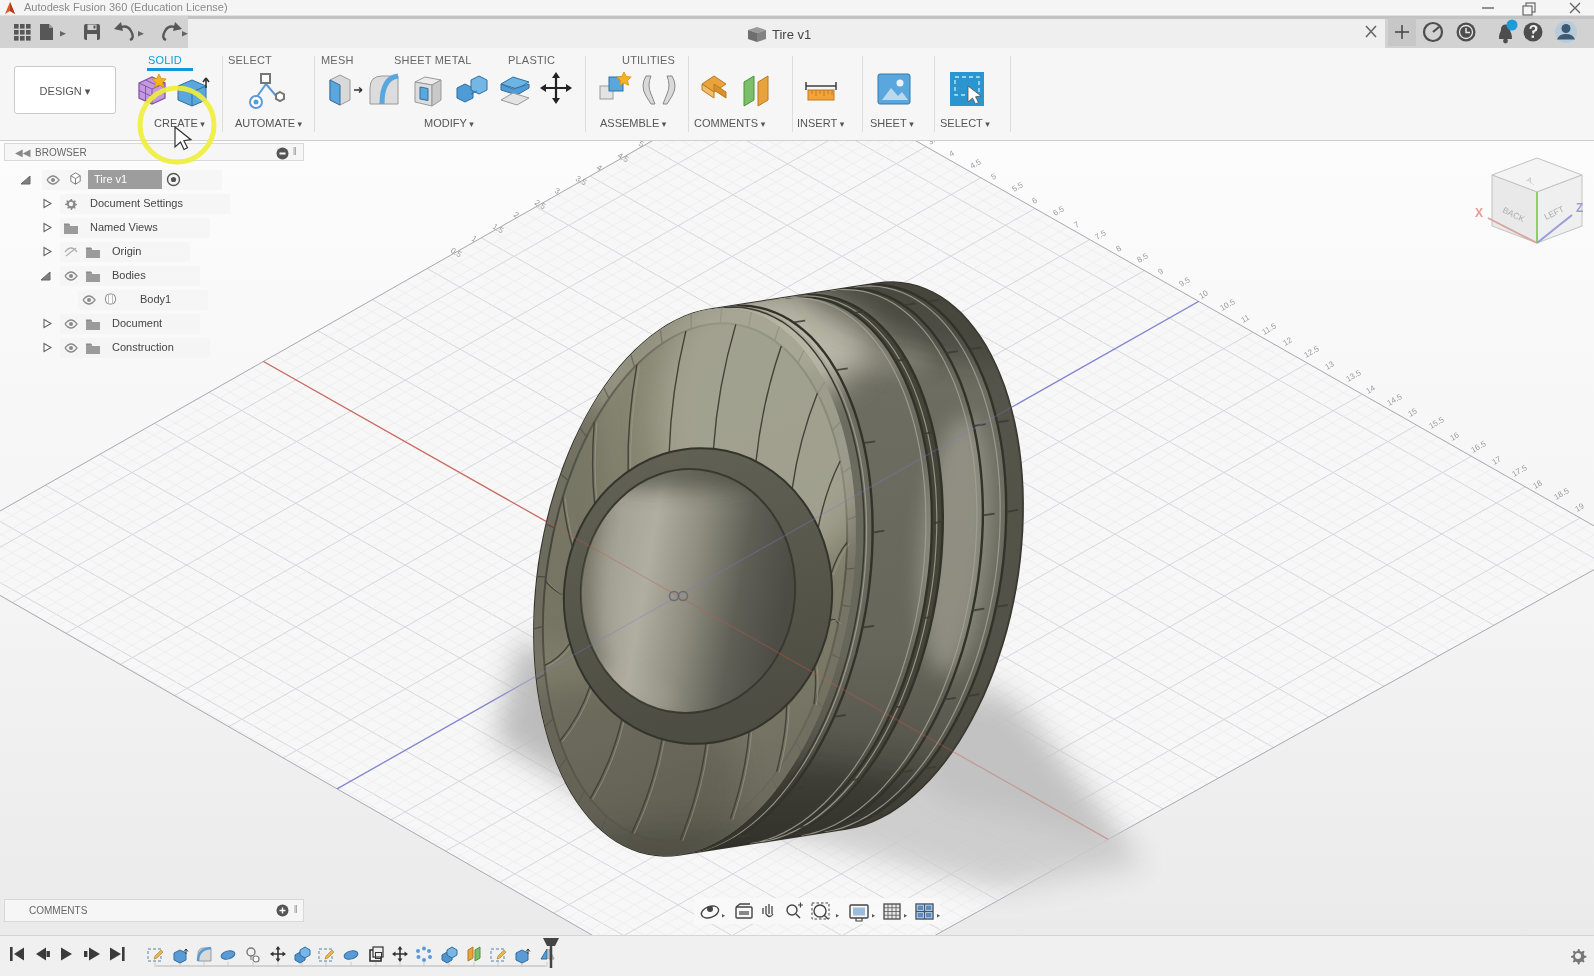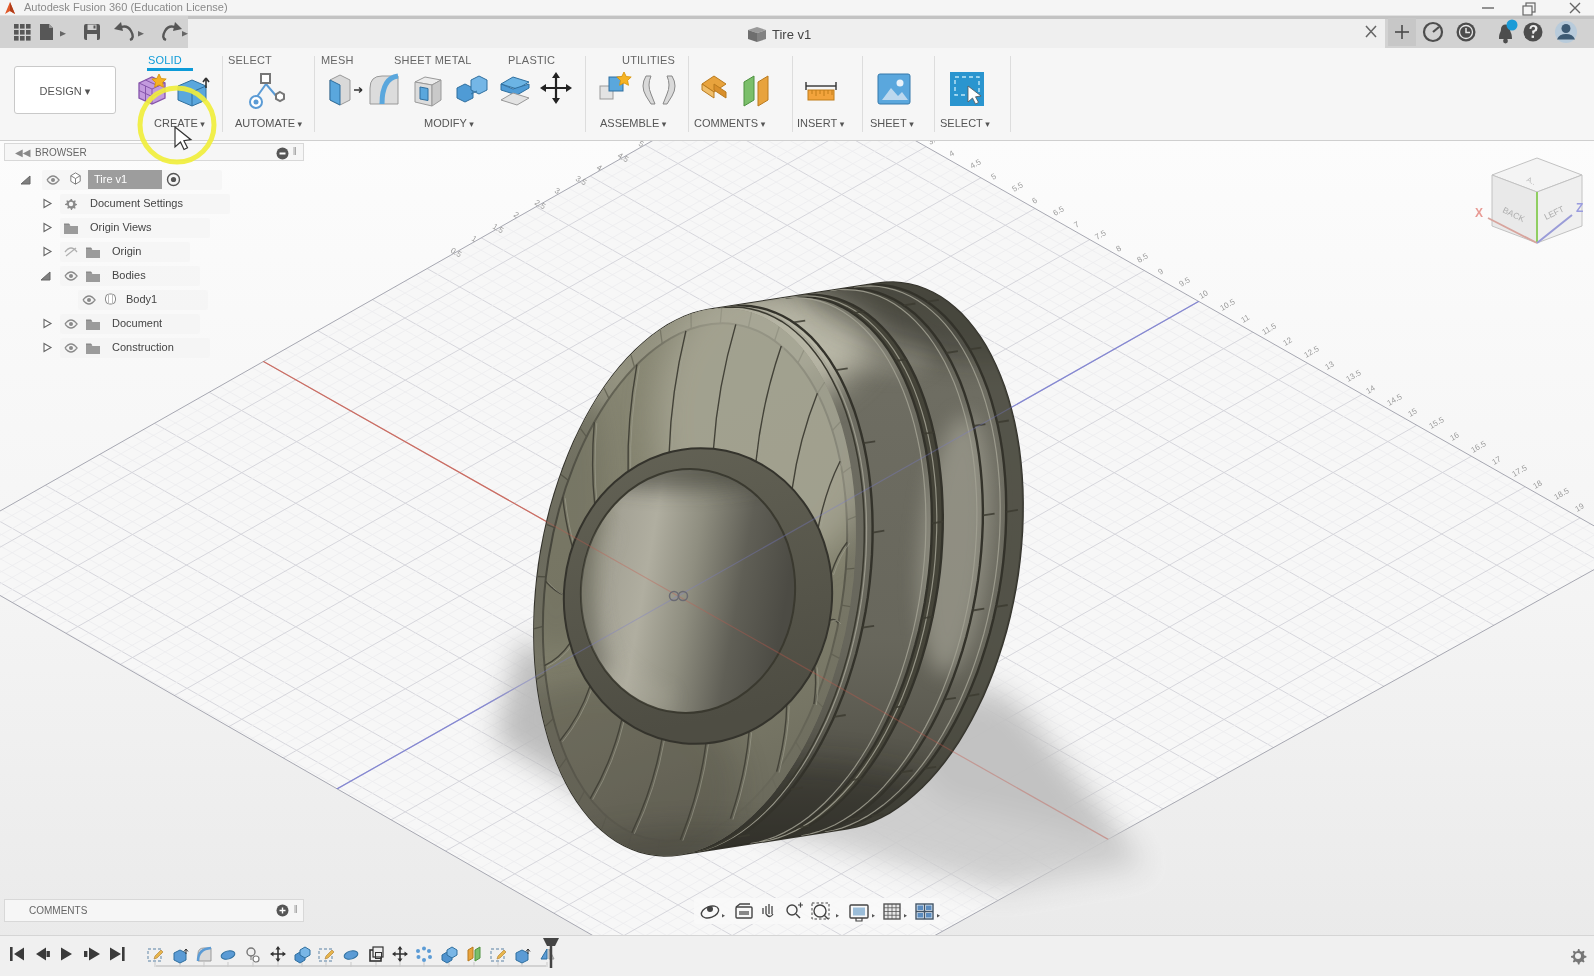--- a/index.html
+++ b/index.html
@@ -904,21 +904,21 @@
     </div>
 <div class="brow" style="top:73px">
       <span class="abs" style="left:38px;top:6px"><svg width="11" height="11">
           <path d="M2 1.5l7 4-7 4z" fill="#fdfdfd" stroke="#666" stroke-width="1.1"></path>
         </svg></span>
  <span class="pill" style="left:56px;width:150px"></span>
  <span class="abs" style="left:60px;top:6px"><svg width="14" height="12" viewBox="0 0 14 12">
           <path d="M0 2h5l1.5 2H14v8H0z" fill="#9b9b9b"></path>
           <path d="M0 1.5h5l1 1.5H0z" fill="#8a8a8a"></path>
         </svg></span>
- <span class="abs" style="left:86px;top:5px">Origin Views</span>
+ <span class="abs" style="left:86px;top:5px">Named Views</span>
     </div>
 <div class="brow" style="top:97px">
       <span class="abs" style="left:38px;top:6px"><svg width="11" height="11">
           <path d="M2 1.5l7 4-7 4z" fill="#fdfdfd" stroke="#666" stroke-width="1.1"></path>
         </svg></span>
  <span class="pill" style="left:56px;width:130px"></span>
  <span class="abs" style="left:60px;top:5px"><svg width="14" height="14" viewBox="0 0 14 14">
           <path d="M1 7q6-8 12 0" fill="none" stroke="#b0b0b0" stroke-width="1.3"></path>
           <path d="M2 11L12 3" stroke="#b0b0b0" stroke-width="1.3"></path>
         </svg></span>
@@ -946,21 +946,21 @@
 <div class="brow" style="top:145px">
  <span class="pill" style="left:74px;width:130px"></span>
  <span class="abs" style="left:78px;top:5px"><svg width="14" height="14" viewBox="0 0 14 14">
           <path d="M1 7q6-8 12 0q-6 8-12 0" fill="none" stroke="#8a8a8a" stroke-width="1.3"></path>
           <circle cx="7" cy="7" r="2" fill="#8a8a8a"></circle>
         </svg></span>
  <span class="abs" style="left:100px;top:4px"><svg width="13" height="14" viewBox="0 0 13 14">
           <rect x="1.5" y="2" width="10" height="10" rx="4" fill="#fff" stroke="#888"></rect>
           <path d="M4.5 2.2v9.6M8.5 2.2v9.6" stroke="#bbb" fill="none"></path>
         </svg></span>
- <span class="abs" style="left:122px;top:5px">Body1</span>
+ <span class="abs" style="left:136px;top:5px">Body1</span>
     </div>
 <div class="brow" style="top:169px">
       <span class="abs" style="left:38px;top:6px"><svg width="11" height="11">
           <path d="M2 1.5l7 4-7 4z" fill="#fdfdfd" stroke="#666" stroke-width="1.1"></path>
         </svg></span>
  <span class="pill" style="left:56px;width:140px"></span>
  <span class="abs" style="left:60px;top:5px"><svg width="14" height="14" viewBox="0 0 14 14">
           <path d="M1 7q6-8 12 0q-6 8-12 0" fill="none" stroke="#8a8a8a" stroke-width="1.3"></path>
           <circle cx="7" cy="7" r="2" fill="#8a8a8a"></circle>
         </svg></span>

